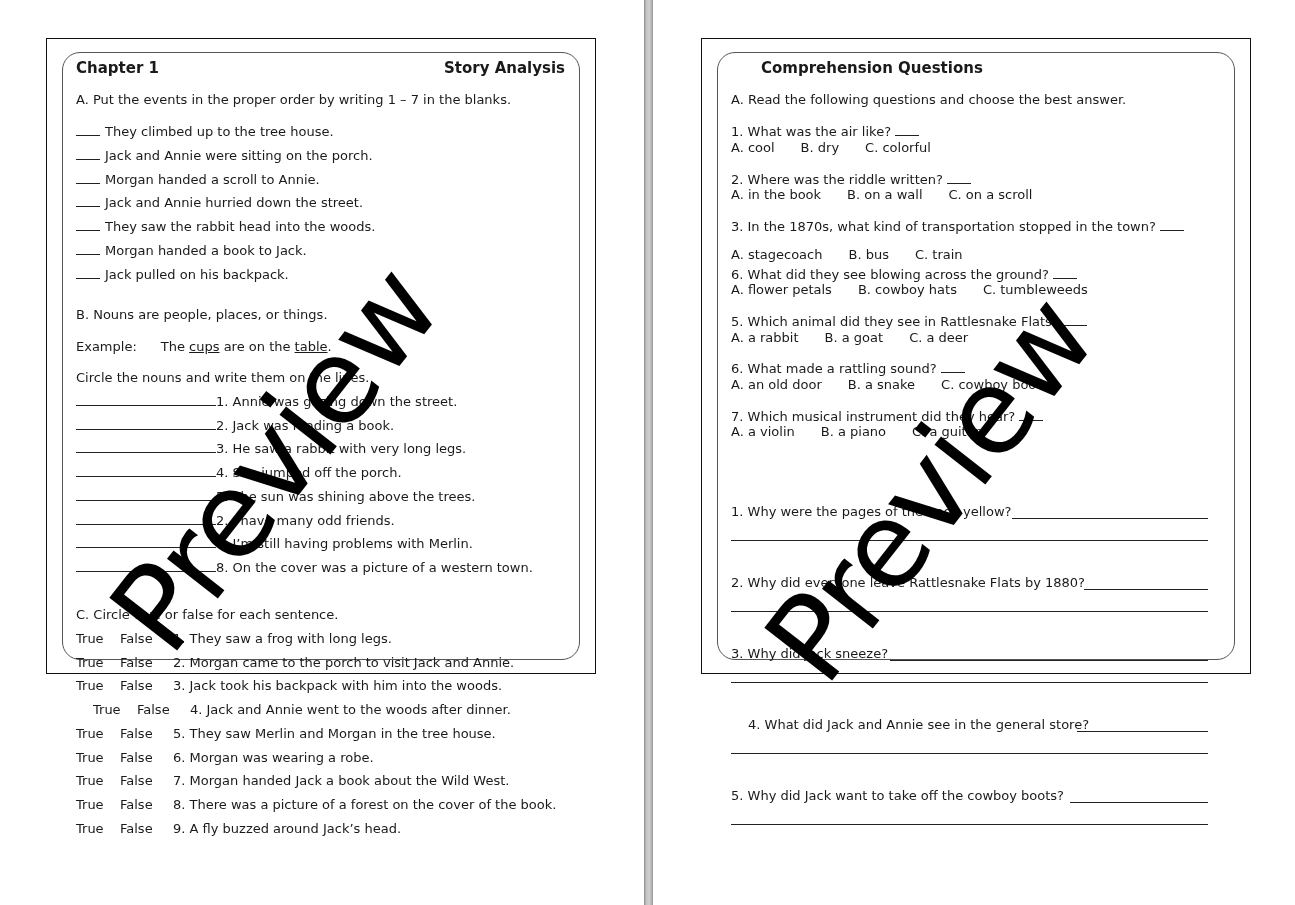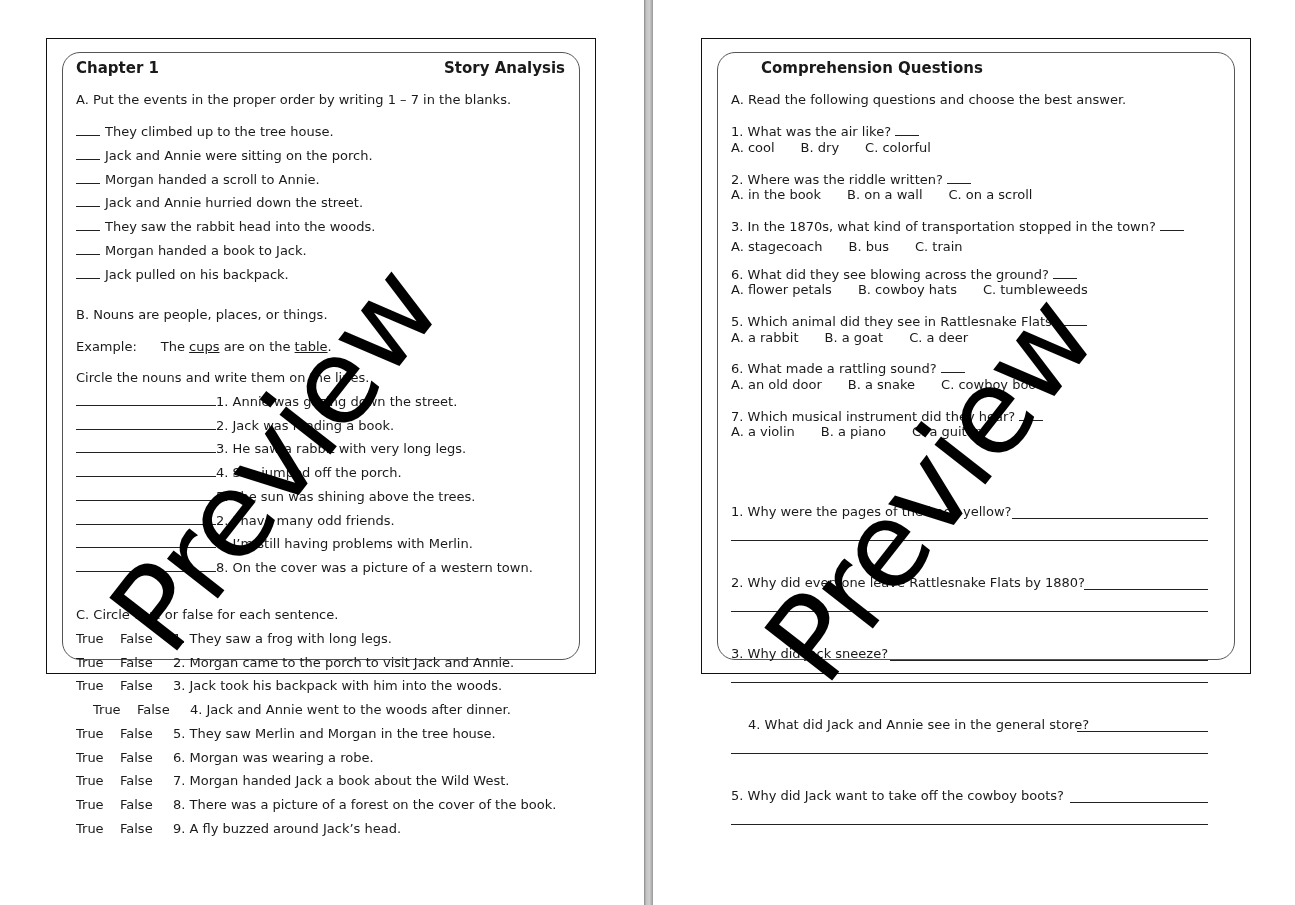--- a/index.html
+++ b/index.html
@@ -110,21 +110,21 @@
   <div class="abs" style="left:29px;top:53px;">A. Read the following questions and choose the best answer.</div>
 
   <div>
     <div class="abs" style="left:29px;top:85px;"><span>1. What was the air like?</span> <span class="blank3"></span></div>
     <div class="abs" style="left:29px;top:101px;"><span class="opt">A. cool</span><span class="opt">B. dry</span><span class="opt">C. colorful</span></div>
 
     <div class="abs" style="left:29px;top:133px;"><span>2. Where was the riddle written?</span> <span class="blank3"></span></div>
     <div class="abs" style="left:29px;top:148px;"><span class="opt">A. in the book</span><span class="opt">B. on a wall</span><span class="opt">C. on a scroll</span></div>
 
     <div class="abs" style="left:29px;top:180px;"><span>3. In the 1870s, what kind of transportation stopped in the town?</span> <span class="blank3"></span></div>
-    <div class="abs" style="left:29px;top:200px;text-align:right;"><span class="opt">A. stagecoach</span><span class="opt">B. bus</span><span class="opt">C. train</span></div>
+    <div class="abs" style="left:29px;top:208px;text-align:right;"><span class="opt">A. stagecoach</span><span class="opt">B. bus</span><span class="opt">C. train</span></div>
 
     <div class="abs" style="left:29px;top:228px;"><span>6. What did they see blowing across the ground?</span> <span class="blank3"></span></div>
     <div class="abs" style="left:29px;top:243px;"><span class="opt">A. flower petals</span><span class="opt">B. cowboy hats</span><span class="opt">C. tumbleweeds</span></div>
 
     <div class="abs" style="left:29px;top:275px;"><span>5. Which animal did they see in Rattlesnake Flats?</span> <span class="blank3"></span></div>
     <div class="abs" style="left:29px;top:291px;"><span class="opt">A. a rabbit</span><span class="opt">B. a goat</span><span class="opt">C. a deer</span></div>
 
     <div class="abs" style="left:29px;top:322px;"><span>6. What made a rattling sound?</span> <span class="blank3"></span></div>
     <div class="abs" style="left:29px;top:338px;"><span class="opt">A. an old door</span><span class="opt">B. a snake</span><span class="opt">C. cowboy boots</span></div>
 

